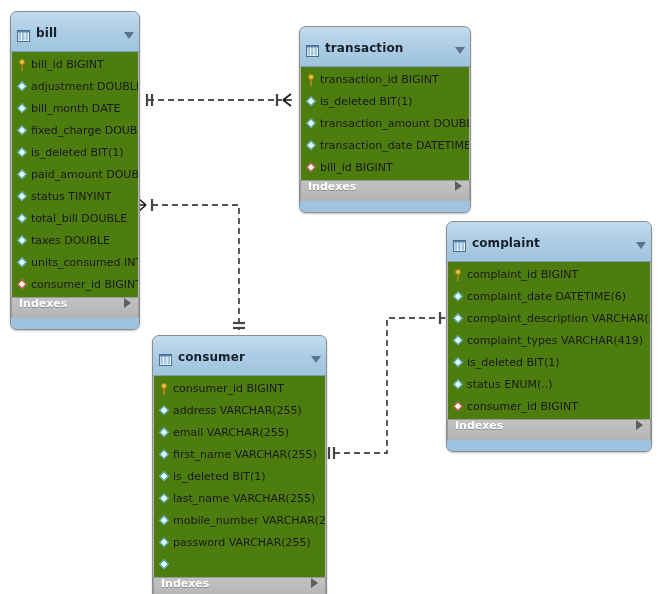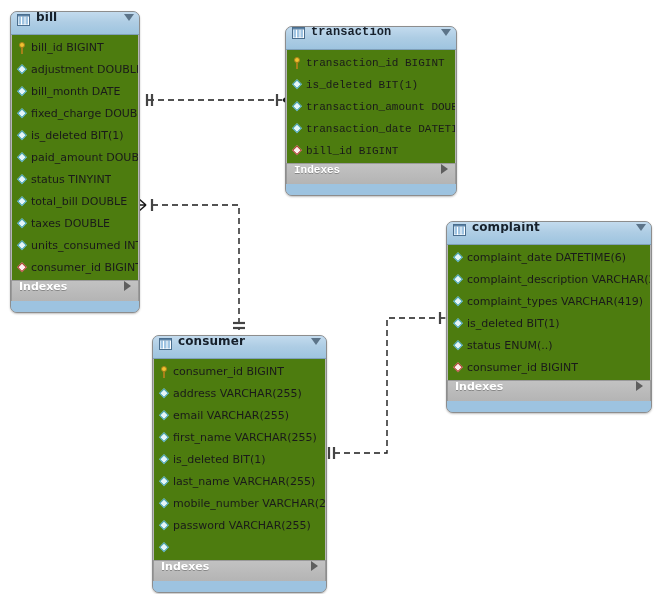--- a/index.html
+++ b/index.html
@@ -28,26 +28,26 @@
   .table-box {
     position: absolute;
     box-sizing: border-box;
     border: 1px solid #8d8d8d;
     border-radius: 7px;
     background: #9dc3e0;
     box-shadow: 0 1px 2px rgba(0,0,0,0.25);
     overflow: hidden;
   }
   .tbl-header {
-    height: 23px;
+    height: 40px;
     box-sizing: border-box;
     background: linear-gradient(to bottom, #c3dbee 0%, #aecde4 48%, #9ec4df 100%);
     border-bottom: 1px solid #7f9fb8;
     display: flex;
-    align-items: center;
+    align-items: flex-end;
     padding: 0 5px 12px 6px;
     position: relative;
   }
   .tbl-icon {
     width: 13px;
     height: 12px;
     flex: 0 0 auto;
     margin-right: 6px;
     position: relative;
   }
@@ -287,21 +287,21 @@
           <span class="col-text">consumer_id BIGINT</span>
         </div>
     </div>
     <div class="tbl-indexes">
       <span class="idx-label">Indexes</span>
       <span class="idx-arrow"></span>
     </div>
     <div class="tbl-foot"></div>
   </div>
 
-  <div class="table-box" style="left:285px; top:26px; width:172px;font-family:Liberation Mono, monospace;">
+  <div class="table-box" style="left:299px; top:26px; width:172px;">
     <div class="tbl-header">
       <span class="tbl-icon">
         <svg width="13" height="12" viewBox="0 0 13 12">
           <rect x="0.5" y="0.5" width="12" height="11" fill="#ffffff" stroke="#4a6e8e"></rect>
           <rect x="1.5" y="2.5" width="2.5" height="8" fill="#9fc4e2"></rect>
           <rect x="5" y="2.5" width="2.5" height="8" fill="#9fc4e2"></rect>
           <rect x="8.5" y="2.5" width="2.5" height="8" fill="#9fc4e2"></rect>
           <rect x="1" y="1" width="11" height="1.5" fill="#5b82a5"></rect>
         </svg>
       </span>
@@ -346,20 +346,24 @@
           <rect x="5" y="2.5" width="2.5" height="8" fill="#9fc4e2"></rect>
           <rect x="8.5" y="2.5" width="2.5" height="8" fill="#9fc4e2"></rect>
           <rect x="1" y="1" width="11" height="1.5" fill="#5b82a5"></rect>
         </svg>
       </span>
       <span class="tbl-title">complaint</span>
       <span class="tbl-caret"></span>
     </div>
     <div class="tbl-cols">
       <div class="col-row">
+          <span class="col-ico ico-key"></span>
+          <span class="col-text">complaint_id BIGINT</span>
+        </div>
+      <div class="col-row">
           <span class="col-ico ico-diamond"></span>
           <span class="col-text">complaint_date DATETIME(6)</span>
         </div>
       <div class="col-row">
           <span class="col-ico ico-diamond"></span>
           <span class="col-text">complaint_description VARCHAR(255)</span>
         </div>
       <div class="col-row">
           <span class="col-ico ico-diamond"></span>
           <span class="col-text">complaint_types VARCHAR(419)</span>

